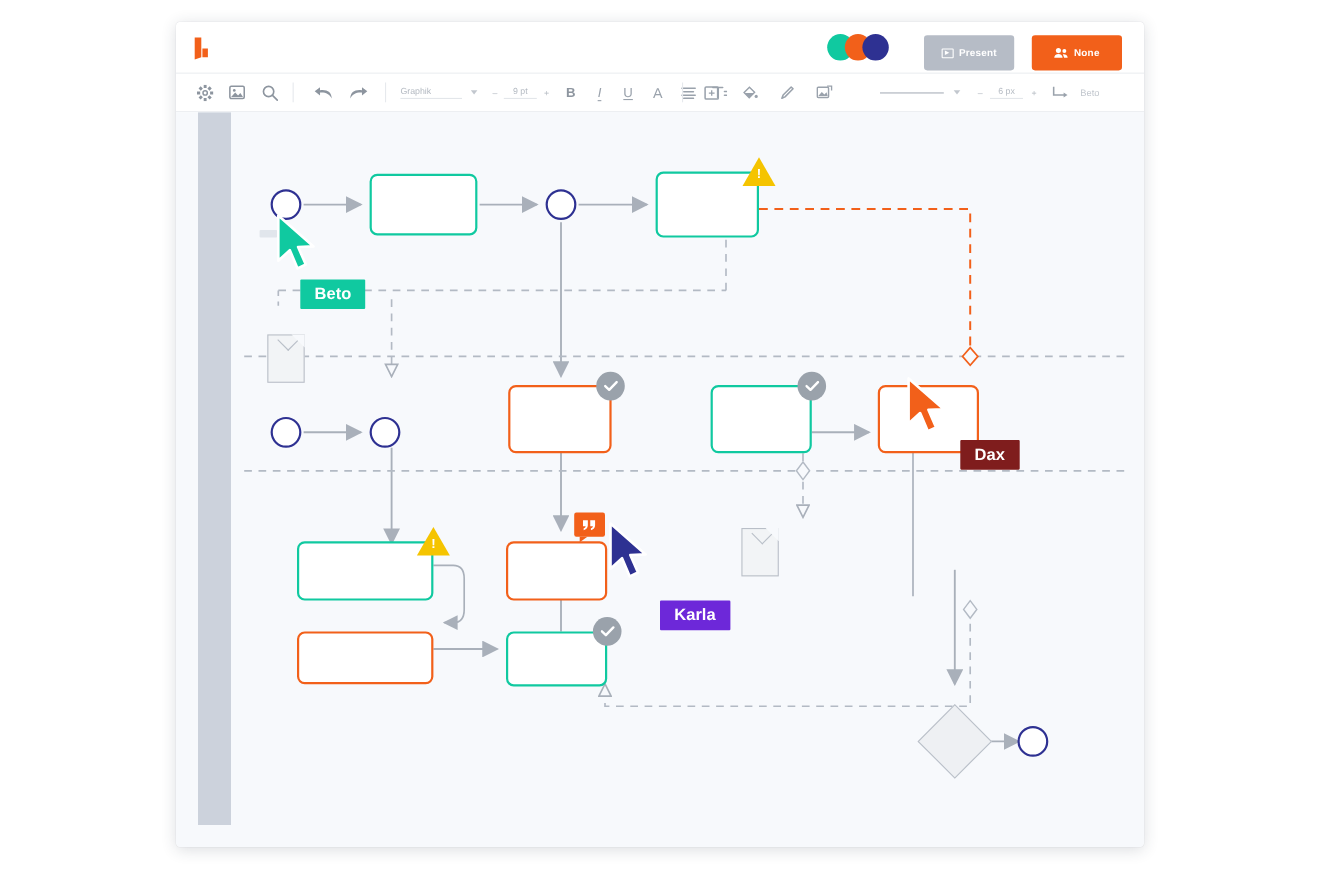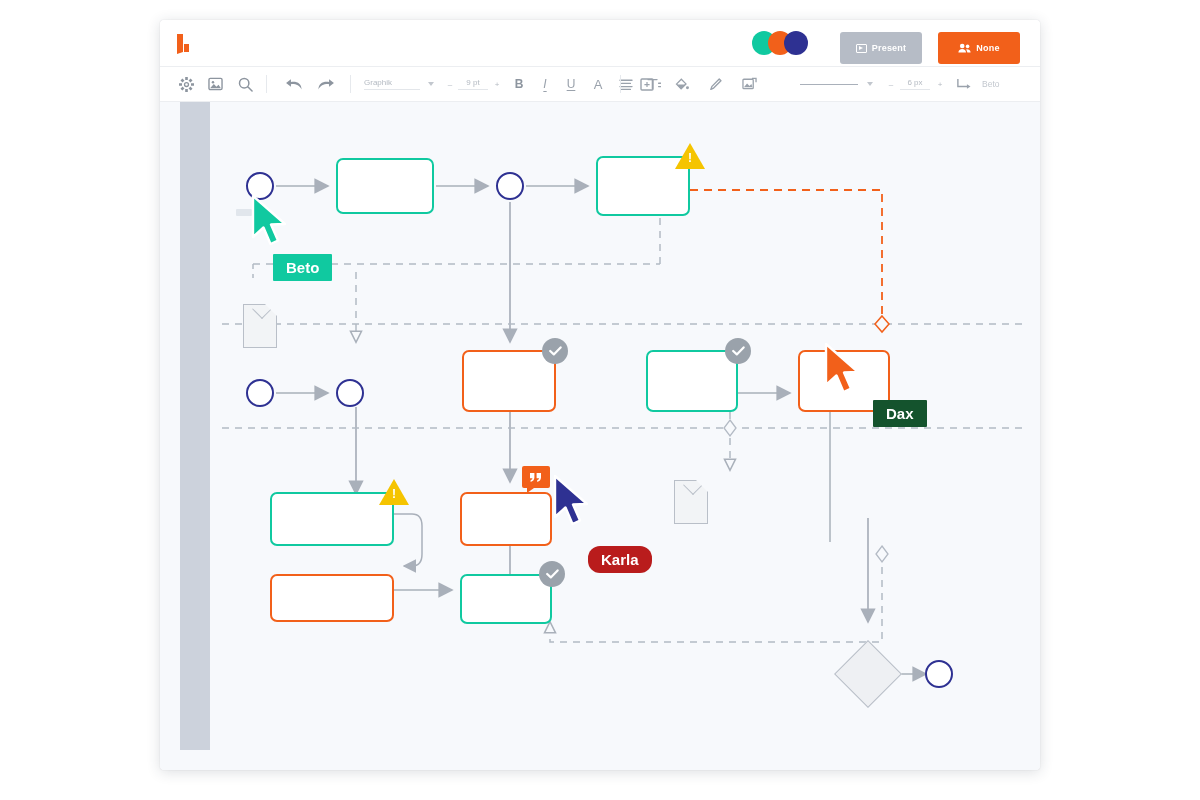--- a/index.html
+++ b/index.html
@@ -361,22 +361,22 @@
         <path d="M3 2 L3 43 L13.5 33.5 L20.5 50 L28 46.5 L21 30.5 L35 30 Z" fill="#10c9a0" stroke="#fff" stroke-width="2.4" stroke-linejoin="round"></path>
       </svg>
     </div>
     <div class="nametag" style="left:113px;top:152px;background:#10c9a0;">Beto</div>
 
     <div class="cursor" style="left:663px;top:240px;">
       <svg width="44" height="54" viewBox="0 0 44 54">
         <path d="M3 2 L3 43 L13.5 33.5 L20.5 50 L28 46.5 L21 30.5 L35 30 Z" fill="#f2601a" stroke="#fff" stroke-width="2.4" stroke-linejoin="round"></path>
       </svg>
     </div>
-    <div class="nametag" style="left:713px;top:298px;background:#14532d;">Dax</div>
+    <div class="nametag" style="left:713px;top:298px;background:#7f1d1d;">Dax</div>
 
     <div class="cursor" style="left:392px;top:372px;">
       <svg width="44" height="54" viewBox="0 0 44 54">
         <path d="M3 2 L3 43 L13.5 33.5 L20.5 50 L28 46.5 L21 30.5 L35 30 Z" fill="#2e3192" stroke="#fff" stroke-width="2.4" stroke-linejoin="round"></path>
       </svg>
     </div>
-    <div class="nametag" style="left:428px;top:444px;background:#b91c1c;border-radius:12px;">Karla</div>
+    <div class="nametag" style="left:440px;top:444px;background:#6d28d9;">Karla</div>
   </div>
 </div>
 
 </body></html>

